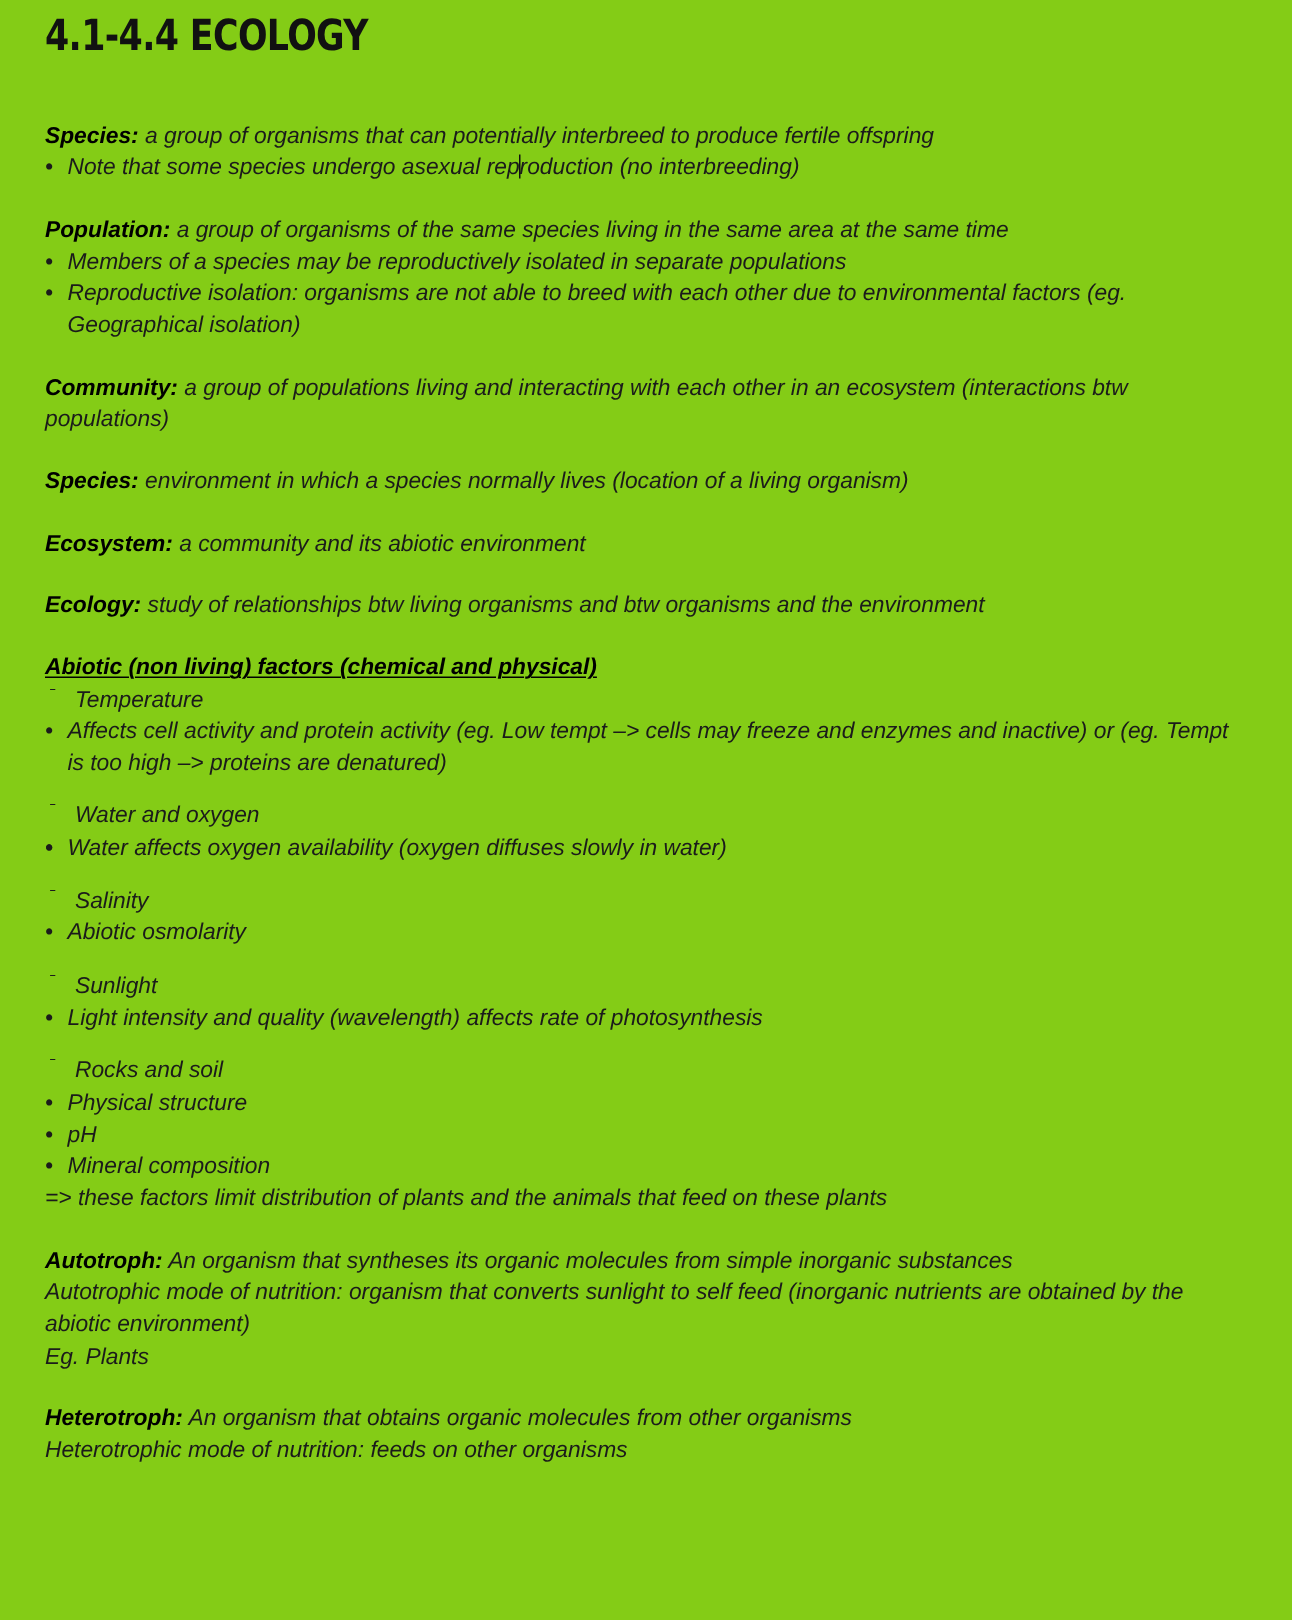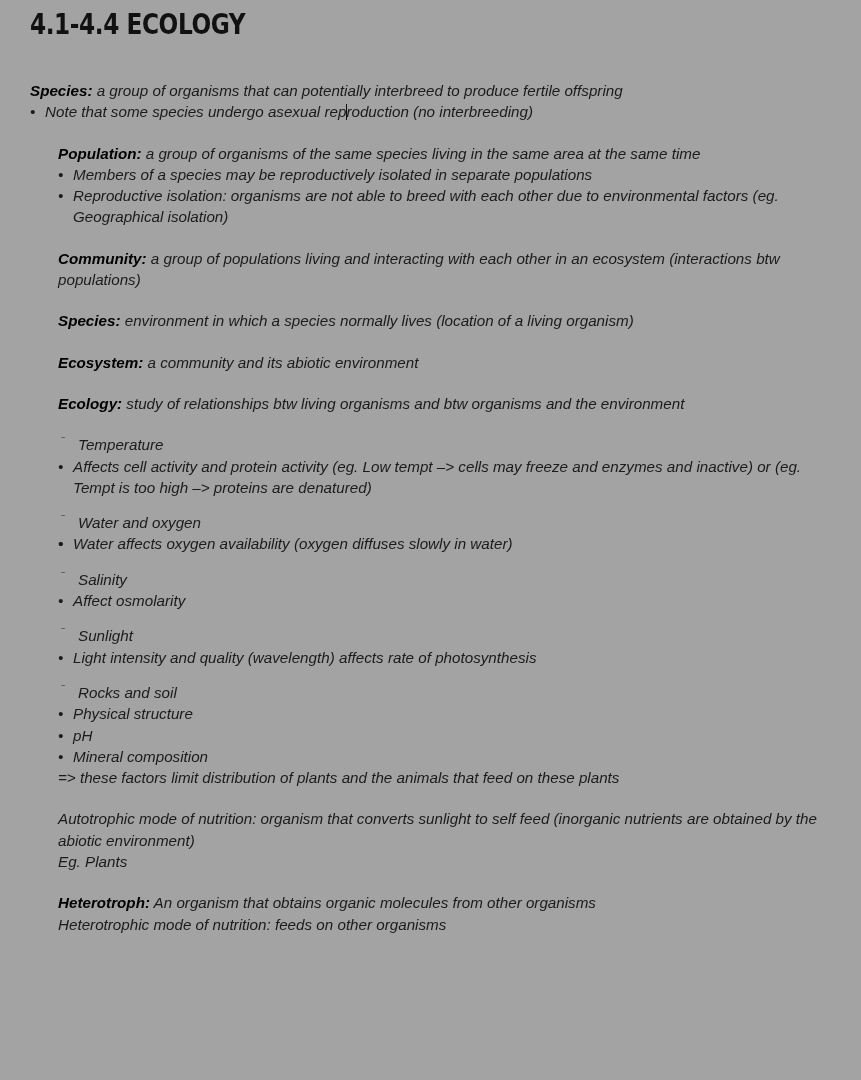--- a/index.html
+++ b/index.html
@@ -13,21 +13,21 @@
     overflow: hidden;
     font-family: "Liberation Sans", sans-serif;
     color: #1a1a1a;
     -webkit-font-smoothing: antialiased;
   }
 
   #doc {
     position: relative;
     width: 861px;
     height: 1080px;
-    background: #a3a3a3;
+    background: #84cc16;
     box-sizing: border-box;
     padding: 0;
   }
 
   
   .doc-title {
     position: absolute;
     left: 30px;
     top: 8px;
     font-family: "DejaVu Sans", sans-serif;
@@ -53,21 +53,20 @@
     font-style: italic;
   }
 
   .blk {
     margin: 0;
     padding: 0;
   }
   
   .blk + .blk {
     margin-top: 20px;
-    margin-left: 28px;
   }
 
   .line {
     display: block;
     white-space: pre-wrap;
     word-break: normal;
   }
 
   .term {
     font-weight: 700;
@@ -149,52 +148,54 @@
 
     <div class="blk">
       <span class="line"><span class="term">Ecosystem:</span><span> a community and its abiotic environment</span></span>
     </div>
 
     <div class="blk">
       <span class="line"><span class="term">Ecology:</span><span> study of relationships btw living organisms and btw organisms and the environment</span></span>
     </div>
 
     <div class="blk">
+      <span class="line"><span class="uhead">Abiotic (non living) factors (chemical and physical)</span></span>
 
       <span class="li dash"><span class="mk">⁻</span><span>Temperature</span></span>
       <span class="li"><span class="mk">•</span><span>Affects cell activity and protein activity (eg. Low tempt –&gt; cells may freeze and enzymes and inactive) or (eg. Tempt is too high –&gt; proteins are denatured)</span></span>
 
       <div class="spacer-sm"></div>
 
       <span class="li dash"><span class="mk">⁻</span><span>Water and oxygen</span></span>
       <span class="li"><span class="mk">•</span></span>
       <span class="li"><span class="mk">•</span><span>Water affects oxygen availability (oxygen diffuses slowly in water)</span></span>
 
       <div class="spacer-sm"></div>
 
       <span class="li dash"><span class="mk">⁻</span><span>Salinity</span></span>
-      <span class="li"><span class="mk">•</span><span>Affect osmolarity</span></span>
+      <span class="li"><span class="mk">•</span><span>Abiotic osmolarity</span></span>
 
       <div class="spacer-sm"></div>
 
       <span class="li dash"><span class="mk">⁻</span><span>Sunlight</span></span>
       <span class="li"><span class="mk">•</span><span>Light intensity and quality (wavelength) affects rate of photosynthesis</span></span>
 
       <div class="spacer-sm"></div>
 
       <span class="li dash"><span class="mk">⁻</span><span>Rocks and soil</span></span>
       <span class="li"><span class="mk">•</span><span>Physical structure</span></span>
       <span class="li"><span class="mk">•</span><span>pH</span></span>
       <span class="li"><span class="mk">•</span><span>Mineral composition</span></span>
 
       <span class="line">=&gt; these factors limit distribution of plants and the animals that feed on these plants</span>
     </div>
 
 
     <div class="blk">
+      <span class="line"><span class="term">Autotroph:</span><span> An organism that syntheses its organic molecules from simple inorganic substances</span></span>
       <span class="line">Autotrophic mode of nutrition: organism that converts sunlight to self feed (inorganic nutrients are obtained by the abiotic environment)</span>
       <span class="line">Eg. Plants</span>
     </div>
 
     <div class="blk">
       <span class="line"><span class="term">Heterotroph:</span><span> An organism that obtains organic molecules from other organisms</span></span>
       <span class="line">Heterotrophic mode of nutrition: feeds on other organisms</span>
     </div>
 
   </div>

